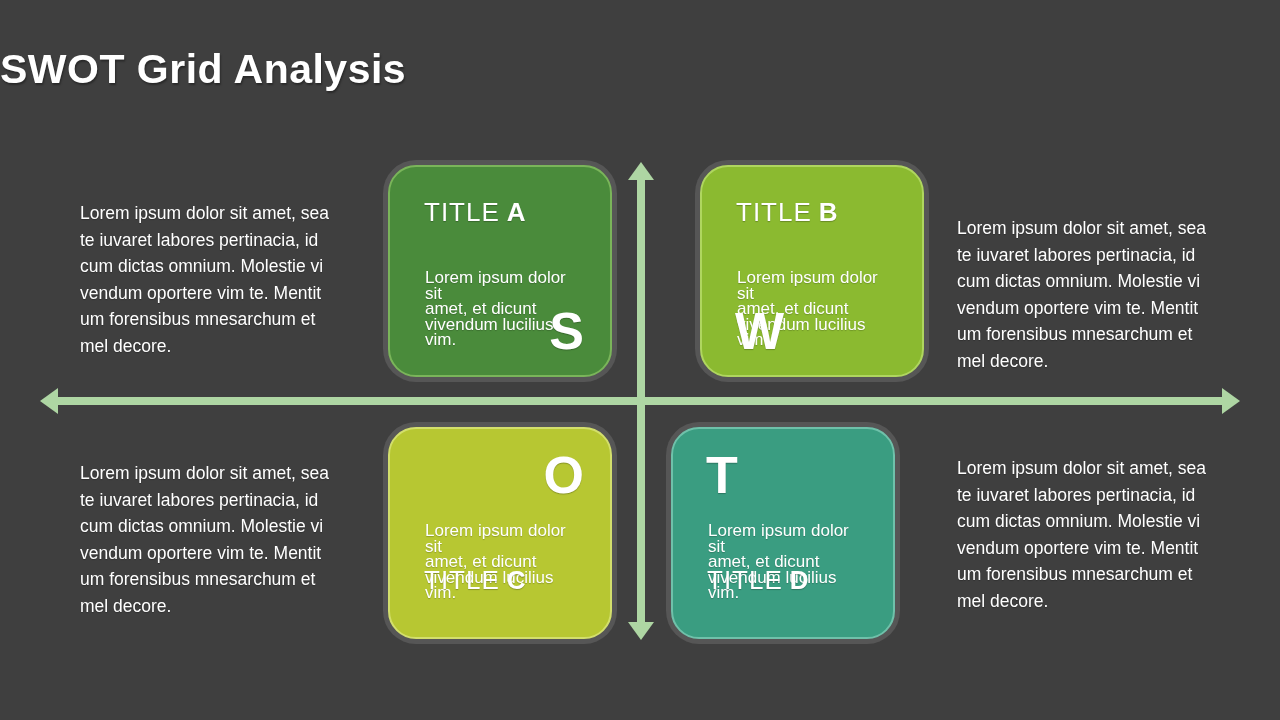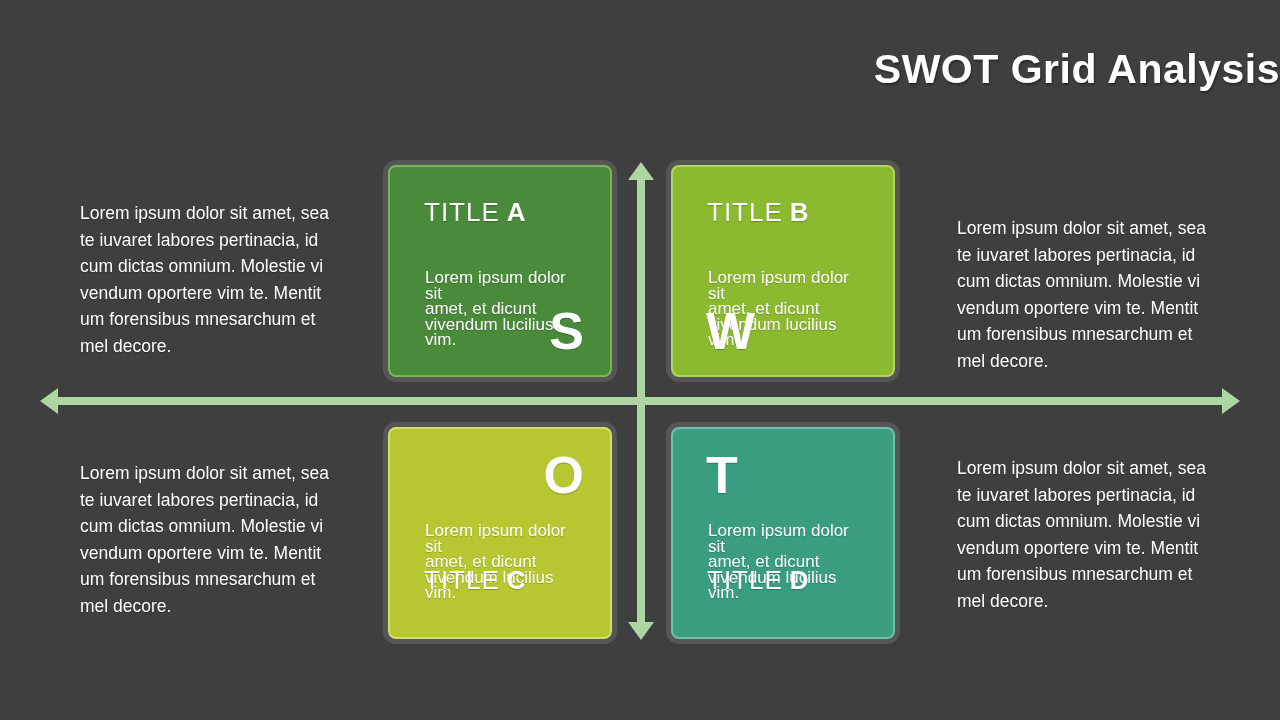--- a/index.html
+++ b/index.html
@@ -3,43 +3,43 @@
 <meta charset="utf-8">
 <style>
   html,body{margin:0;padding:0;}
   body{
     width:1280px;height:720px;position:relative;overflow:hidden;
     background:var(--bg,#3F3F3F);
     font-family:"Liberation Sans",sans-serif;
   }
   .slide{position:absolute;inset:0;}
   .slide-title{
-    position:absolute;top:46px;left:0;width:1280px;text-align:right;
+    position:absolute;top:46px;left:0;width:1280px;text-align:left;
     font-size:41px;font-weight:700;color:var(--title_text,#FFFFFF);
     text-shadow:1px 2px 2px rgba(0,0,0,0.35);letter-spacing:0.5px;
   }
 
   
   .axis-h-shaft{position:absolute;left:56px;top:397px;width:1168px;height:8px;background:var(--axis,#AED6A3);}
   .axis-v-shaft{position:absolute;left:637px;top:178px;width:8px;height:446px;background:var(--axis,#AED6A3);}
   .arrowhead{position:absolute;width:0;height:0;}
   .arrow-left{left:40px;top:388px;border-top:13px solid transparent;border-bottom:13px solid transparent;border-right:18px solid var(--axis,#AED6A3);}
   .arrow-right{left:1222px;top:388px;border-top:13px solid transparent;border-bottom:13px solid transparent;border-left:18px solid var(--axis,#AED6A3);}
   .arrow-up{left:628px;top:162px;border-left:13px solid transparent;border-right:13px solid transparent;border-bottom:18px solid var(--axis,#AED6A3);}
   .arrow-down{left:628px;top:622px;border-left:13px solid transparent;border-right:13px solid transparent;border-top:18px solid var(--axis,#AED6A3);}
 
   
   .card{
-    position:absolute;width:224px;height:212px;border-radius:8px;
+    position:absolute;width:224px;height:212px;border-radius:28px;
     box-sizing:border-box;border:2px solid;
     box-shadow:0 0 0 5px var(--ring,#565656);
     color:#fff;
   }
   #card-a{left:388px;top:165px;background:var(--a_fill,#4A8B3B);border-color:var(--a_border,#7AB55A);}
-  #card-b{left:671px;top:165px;background:var(--b_fill,#8BBA30);border-color:var(--b_border,#AFD65F);padding-left:24px;}
+  #card-b{left:700px;top:165px;background:var(--b_fill,#8BBA30);border-color:var(--b_border,#AFD65F);padding-left:24px;}
   #card-c{left:388px;top:427px;background:var(--c_fill,#B7C732);border-color:var(--c_border,#D3DF6C);}
   #card-d{left:671px;top:427px;background:var(--d_fill,#3A9D81);border-color:var(--d_border,#6FC1AA);}
 
   .q-title{position:absolute;left:34px;font-size:26px;color:#fff;white-space:nowrap;text-shadow:0 1px 1px rgba(0,0,0,0.25);}
   .q-title .prefix{font-weight:400;letter-spacing:1px;margin-right:7px;}
   .q-title .letter{font-weight:700;}
   .q-title.pos-top{top:30px;}
   .q-title.pos-bottom{bottom:41px;}
 
   .q-body{

